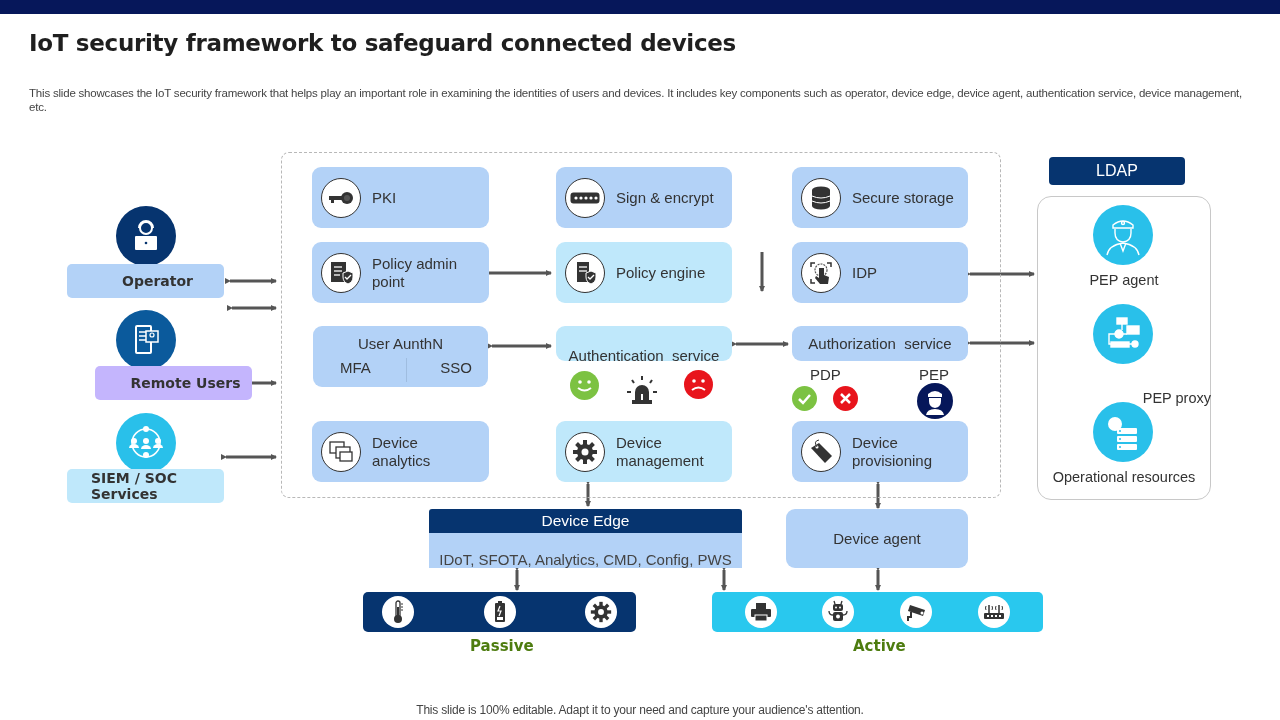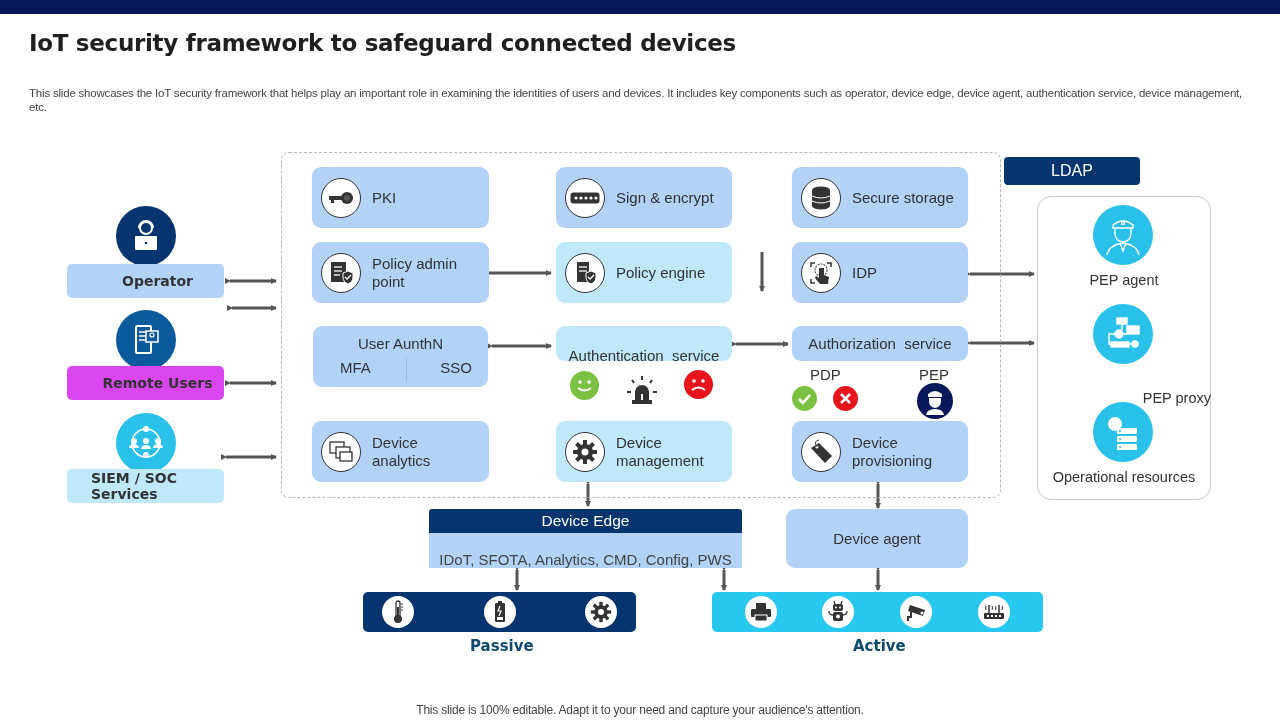--- a/index.html
+++ b/index.html
@@ -16,32 +16,32 @@
   .box { position: absolute; border-radius: 9px; display: flex; align-items: center; font-size: 15px; color: #333; }
   .box.blue { background: #b3d2f7; }
   .box.light { background: #bfe8fb; }
   .box .ic { width: 40px; height: 40px; border-radius: 50%; background: #fff; border: 1.3px solid #333; display: flex; align-items: center; justify-content: center; margin: 0 11px 0 9px; flex-shrink: 0; }
   .box .lbl { line-height: 18px; }
   .box.center { justify-content: center; }
 
   .left-label { position: absolute; left: 67px; width: 157px; height: 34px; border-radius: 5px; display: flex; align-items: center; justify-content: center; font-family: "DejaVu Sans", sans-serif; font-weight: bold; font-size: 14px; color: #333; padding-left: 24px; }
   .left-circ { position: absolute; width: 60px; height: 60px; border-radius: 50%; display: flex; align-items: center; justify-content: center; }
 
-  .ldap-head { left: 1004px; top: 157px; width: 136px; height: 28px; background: #06346f; border-radius: 4px; color: #fff; font-size: 16px; display: flex; align-items: center; justify-content: center; }
+  .ldap-head { left: 1049px; top: 157px; width: 136px; height: 28px; background: #06346f; border-radius: 4px; color: #fff; font-size: 16px; display: flex; align-items: center; justify-content: center; }
   .ldap-frame { left: 1037px; top: 196px; width: 174px; height: 304px; border: 1.3px solid #c8c8c8; border-radius: 14px; }
   .r-circ { position: absolute; width: 60px; height: 60px; border-radius: 50%; background: #29c0ea; display: flex; align-items: center; justify-content: center; }
   .r-lbl { position: absolute; width: 174px; left: 1037px; text-align: center; font-size: 14.5px; color: #333; }
 
   .edge-head { left: 429px; top: 509px; width: 313px; height: 24px; background: #06346f; color: #fff; font-size: 15.5px; display: flex; align-items: center; justify-content: center; border-radius: 3px 3px 0 0; }
   .edge-body { left: 429px; top: 533px; width: 313px; height: 35px; background: #b3d2f7; font-size: 15px; color: #444; display: flex; align-items: flex-end; justify-content: center; }
 
   .passive-bar { left: 363px; top: 592px; width: 273px; height: 40px; background: #06346f; border-radius: 5px; }
   .active-bar { left: 712px; top: 592px; width: 331px; height: 40px; background: #29c8ee; border-radius: 5px; }
   .dev-ic { position: absolute; width: 32px; height: 32px; border-radius: 50%; background: #fff; display: flex; align-items: center; justify-content: center; }
-  .bar-lbl { position: absolute; font-family: "DejaVu Sans", sans-serif; font-weight: bold; font-size: 15px; color: #0c4a6e; }
+  .bar-lbl { position: absolute; font-family: "DejaVu Sans", sans-serif; font-weight: bold; font-size: 15px; color: #4d7c0f; }
 
   .small-lbl { position: absolute; font-size: 15px; color: #333; }
   .status { position: absolute; border-radius: 50%; display: flex; align-items: center; justify-content: center; }
 </style>
 </head>
 <body>
 
 <div class="abs topbar"></div>
 <div class="abs title">IoT security framework to safeguard connected devices</div>
 <div class="abs subtitle">This slide showcases the IoT security framework that helps play an important role in examining the identities of users and devices. It includes key components such as operator, device edge, device agent, authentication service, device management, etc.</div>
@@ -95,21 +95,21 @@
 <div class="left-circ" style="left:116px;top:310px;background:#0b5a9c;">
   <svg width="40" height="40" viewBox="0 0 40 40">
       <rect x="10" y="6" width="15" height="27" fill="none" stroke="#fff" stroke-width="2" rx="1"></rect>
       <line x1="13" y1="12" x2="20" y2="12" stroke="#fff" stroke-width="1.5"></line>
       <line x1="13" y1="16" x2="20" y2="16" stroke="#fff" stroke-width="1.5"></line>
       <line x1="13" y1="20" x2="20" y2="20" stroke="#fff" stroke-width="1.5"></line>
       <rect x="20" y="11" width="12" height="11" fill="#0b5a9c" stroke="#fff" stroke-width="1.5"></rect>
       <circle cx="26" cy="15" r="2" fill="none" stroke="#fff" stroke-width="1.2"></circle>
     </svg>
 </div>
-<div class="left-label" style="top:366px;background:#d946ef;">
+<div class="left-label" style="top:366px;background:#c4b5fd;margin-left:28px;">
     <span>Remote Users</span>
   </div>
 
 <div class="left-circ" style="left:116px;top:413px;background:#29c0ea;">
   <svg width="44" height="44" viewBox="0 0 44 44">
       <circle cx="22" cy="22" r="14" fill="none" stroke="#fff" stroke-width="1.5"></circle>
       <g fill="#fff">
         <circle cx="22" cy="8" r="3"></circle>
         <circle cx="10" cy="20" r="3"></circle>
         <circle cx="34" cy="20" r="3"></circle>

